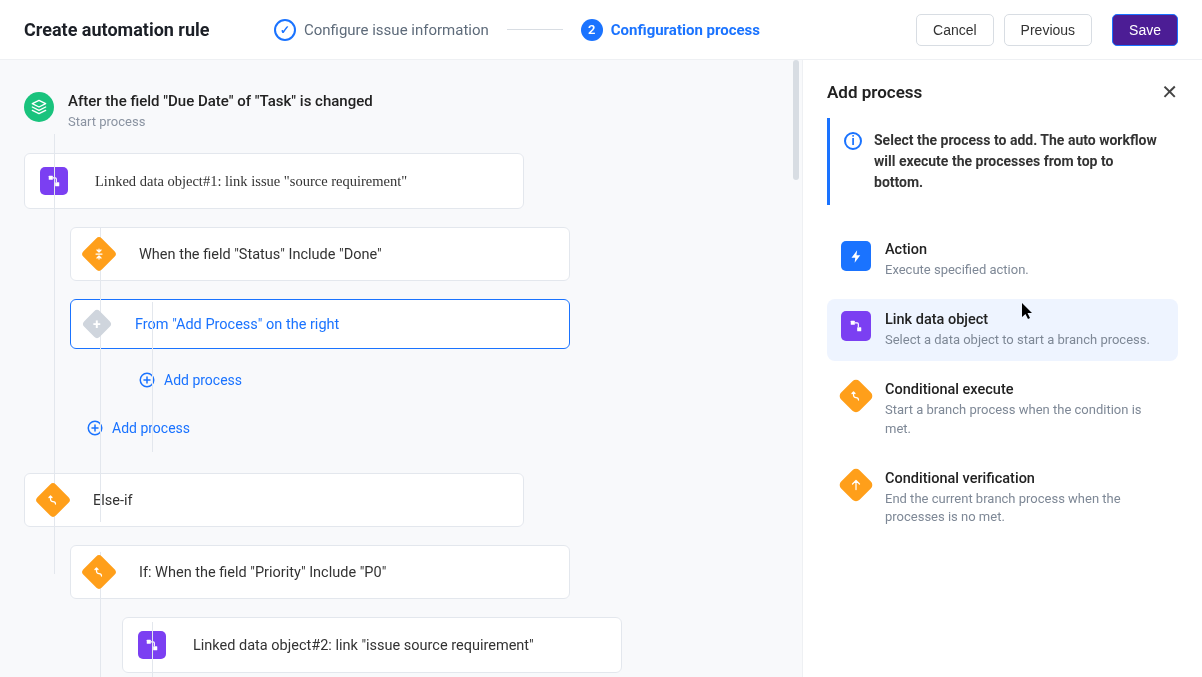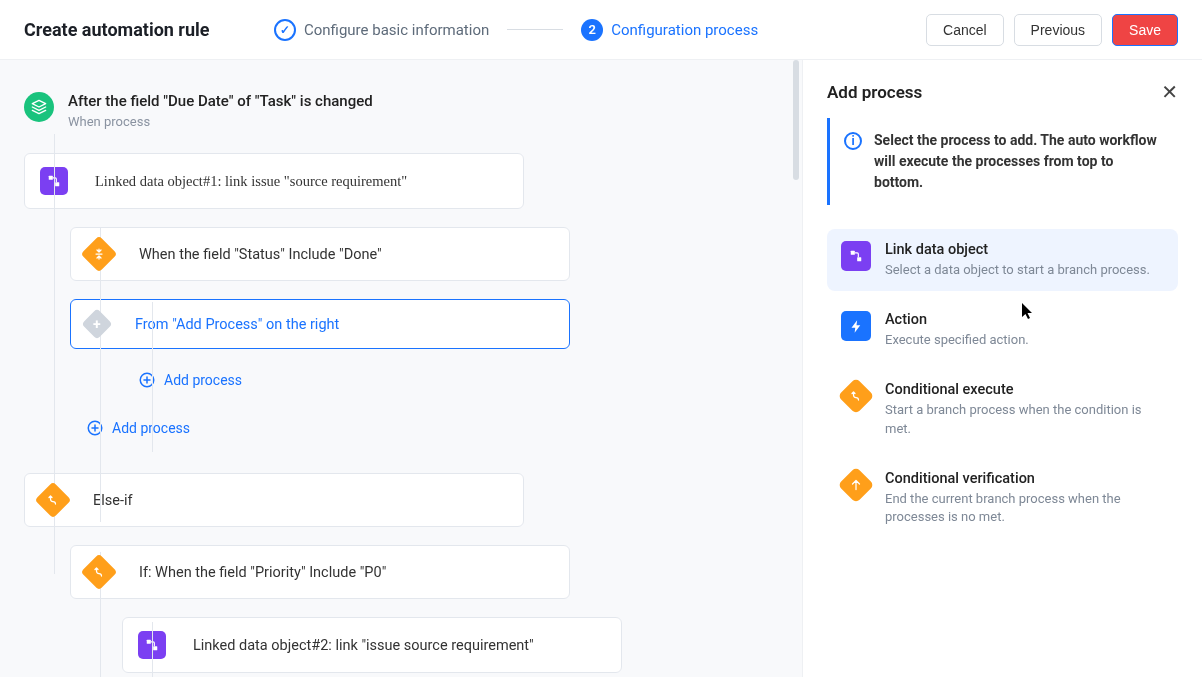--- a/index.html
+++ b/index.html
@@ -7,25 +7,25 @@
   
   
   .header { display: flex; align-items: center; padding: 4px 24px; border-bottom: 1px solid #eef0f3; height: 60px; }
   .page-title { font-size: 18px; font-weight: 700; color: #1b1f26; flex: 0 0 250px; }
   .steps { display: flex; align-items: center; flex: 1; }
   .step { display: flex; align-items: center; gap: 8px; font-size: 15px; color: #5e6b7a; }
   .step-icon { width: 22px; height: 22px; border-radius: 50%; display: inline-flex; align-items: center; justify-content: center; font-size: 13px; font-weight: 600; }
   .step-icon.check { border: 2px solid #1a73ff; color: #1a73ff; background: #fff; }
   .step-icon.check::after { content: "✓"; font-size: 12px; }
   .step-icon.num { background: #1a73ff; color: #fff; }
-  .step.active .step-label { color: #1a73ff; font-weight: 400; }
+  .step.active .step-label { color: #1a73ff; font-weight: 700; }
   .step-conn { width: 56px; height: 1px; background: #d8dde3; margin: 0 18px; }
   .header-actions { margin-left: auto; display: flex; gap: 10px; }
   .btn { padding: 7px 16px; border-radius: 5px; font-size: 14px; cursor: pointer; border: 1px solid #d8dde3; background: #fff; color: #333; }
-  .btn.primary { background: #ef4444; border-color: #1a73ff; color: #fff; }
+  .btn.primary { background: #4c1d95; border-color: #1a73ff; color: #fff; margin-left: 10px; }
   
   
   .body { display: flex; height: calc(100% - 60px); background: #f8f9fb; }
   .canvas { flex: 1; padding: 24px 24px 0 24px; overflow-y: auto; position: relative; }
   .scroll-thumb { position: absolute; right: 3px; top: 0; width: 6px; height: 120px; background: #d8dde3; border-radius: 3px; }
   .sidebar { width: 400px; background: #fff; padding: 22px 24px; border-left: 1px solid #eef0f3; position: relative; }
   
   .side-header { display: flex; align-items: center; justify-content: space-between; margin-bottom: 16px; }
   .side-title { font-size: 17px; font-weight: 600; color: #222; }
   .close-x { font-size: 20px; color: #444; cursor: pointer; line-height: 1; }
@@ -75,21 +75,21 @@
   .canvas-inner { position: relative; padding-bottom: 10px; }
 </style>
 </head>
 <body>
 
 <div class="header">
   <div class="page-title">Create automation rule</div>
   <div class="steps">
     <div class="step">
       <span class="step-icon check"></span>
-      <span class="step-label">Configure basic information</span>
+      <span class="step-label">Configure issue information</span>
     </div>
     <div class="step-conn"></div>
     <div class="step active">
       <span class="step-icon num">2</span>
       <span class="step-label">Configuration process</span>
     </div>
   </div>
   <div class="header-actions">
     <button class="btn">Cancel</button>
     <button class="btn">Previous</button>
@@ -110,21 +110,21 @@
       <div class="vline" style="left:128px; top:530px; height:150px;"></div>
 
       <div class="node-row seg lvl0">
         <span class="node-icon round ic-green">
           <svg width="16" height="16" viewBox="0 0 24 24" fill="none">
               <path d="M12 2 2 7l10 5 10-5-10-5zM2 12l10 5 10-5M2 17l10 5 10-5" stroke="#fff" stroke-width="2" stroke-linecap="round" stroke-linejoin="round"></path>
             </svg>
         </span>
         <div class="node-content">
           <div class="trigger-title">After the field "Due Date" of "Task" is changed</div>
-          <div class="trigger-sub">When process</div>
+          <div class="trigger-sub">Start process</div>
         </div>
       </div>
 
       <div class="seg lvl0" style="margin-top:24px;">
         <div class="card" style="width:500px;font-family:Liberation Serif, serif;">
           <span class="node-icon ic-purple" style="width:28px;height:28px;">
             <svg width="14" height="14" viewBox="0 0 24 24" fill="none">
                 <rect x="3" y="3" width="7" height="7" rx="1" fill="#fff"></rect>
                 <rect x="14" y="14" width="7" height="7" rx="1" fill="#fff"></rect>
                 <path d="M10 6.5h4a2 2 0 0 1 2 2V14" stroke="#fff" stroke-width="2"></path>
@@ -216,46 +216,46 @@
     <div class="side-header">
       <div class="side-title">Add process</div>
       <div class="close-x">✕</div>
     </div>
 
     <div class="info-banner">
       <span class="info-icon">i</span>
       <div class="info-text">Select the process to add. The auto workflow will execute the processes from top to bottom.</div>
     </div>
 
+    <div class="proc-option">
+      <span class="opt-icon ic-blue">
+        <svg width="15" height="15" viewBox="0 0 24 24" fill="none">
+            <path d="M13 2 4 14h6l-1 8 9-12h-6l1-8z" fill="#fff"></path>
+          </svg>
+      </span>
+      <div>
+        <div class="opt-title">Action</div>
+        <div class="opt-desc">Execute specified action.</div>
+      </div>
+    </div>
+
     <div class="proc-option selected">
       <span class="opt-icon ic-purple">
         <svg width="14" height="14" viewBox="0 0 24 24" fill="none">
             <rect x="3" y="3" width="7" height="7" rx="1" fill="#fff"></rect>
             <rect x="14" y="14" width="7" height="7" rx="1" fill="#fff"></rect>
             <path d="M10 6.5h4a2 2 0 0 1 2 2V14" stroke="#fff" stroke-width="2"></path>
           </svg>
       </span>
       <div>
         <div class="opt-title">Link data object</div>
         <div class="opt-desc">Select a data object to start a branch process.</div>
       </div>
     </div>
 
-    <div class="proc-option">
-      <span class="opt-icon ic-blue">
-        <svg width="15" height="15" viewBox="0 0 24 24" fill="none">
-            <path d="M13 2 4 14h6l-1 8 9-12h-6l1-8z" fill="#fff"></path>
-          </svg>
-      </span>
-      <div>
-        <div class="opt-title">Action</div>
-        <div class="opt-desc">Execute specified action.</div>
-      </div>
-    </div>
-
     <svg style="position:absolute; left:218px; top:242px;" width="14" height="18" viewBox="0 0 14 18">
         <path d="M1 1l0 14 3.5-3 2.5 5 2-1-2.5-5H11L1 1z" fill="#000"></path>
       </svg>
 
     <div class="proc-option">
       <span class="opt-icon ic-orange diamond" style="width:26px;height:26px;margin:2px;">
         <svg width="12" height="12" viewBox="0 0 24 24" fill="none">
             <path d="M7 4v6a5 5 0 0 0 5 5 5 5 0 0 1 5 5v0M7 4l-3 3m3-3 3 3" stroke="#fff" stroke-width="2.5" stroke-linecap="round" stroke-linejoin="round"></path>
           </svg>
       </span>

